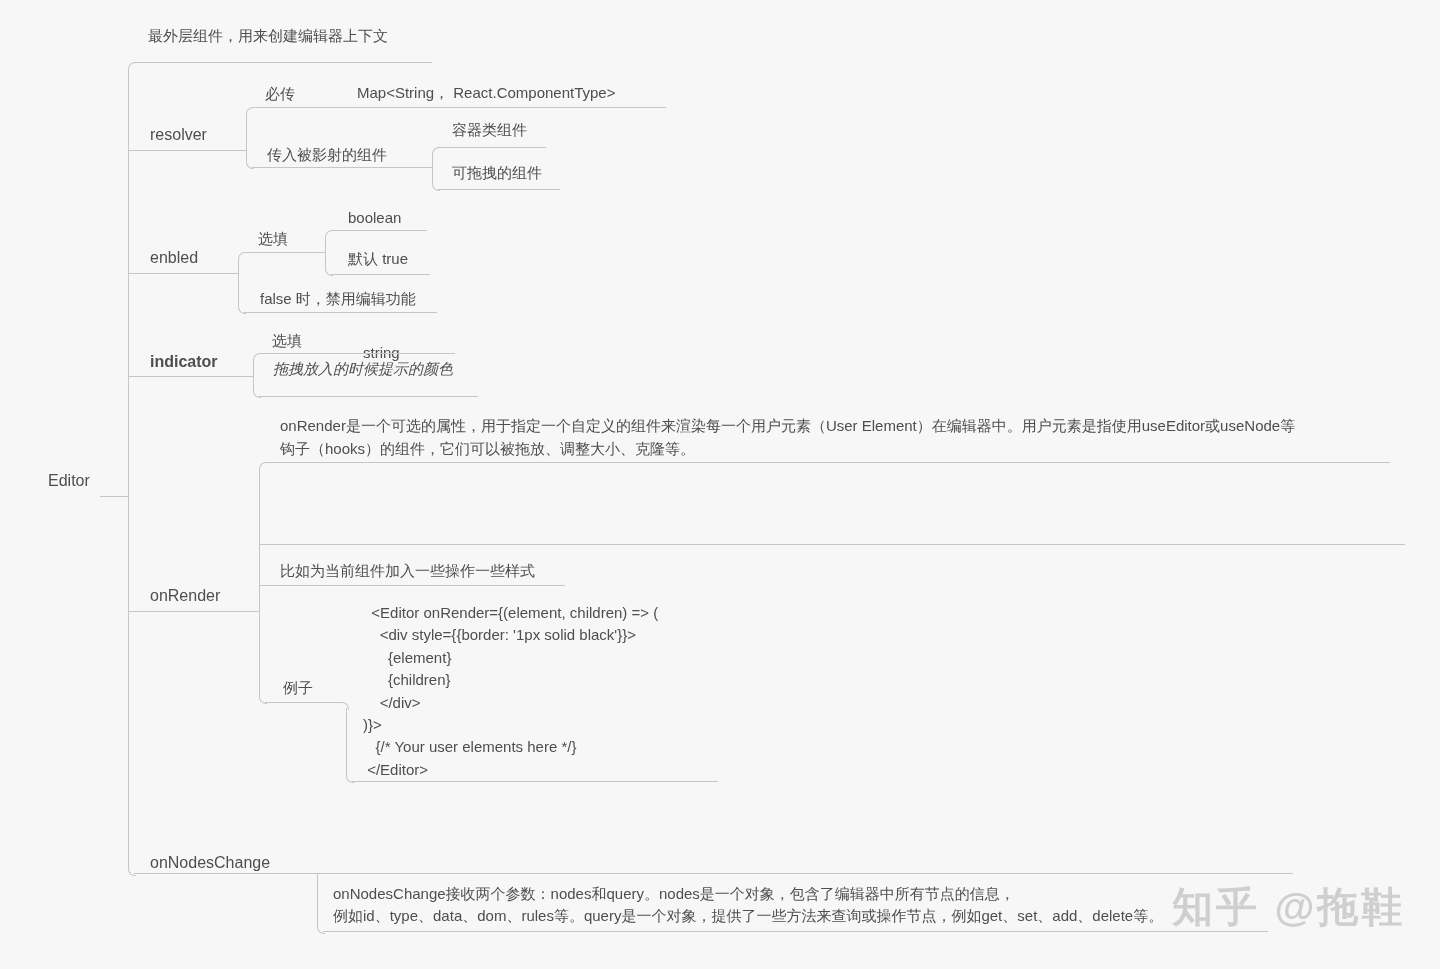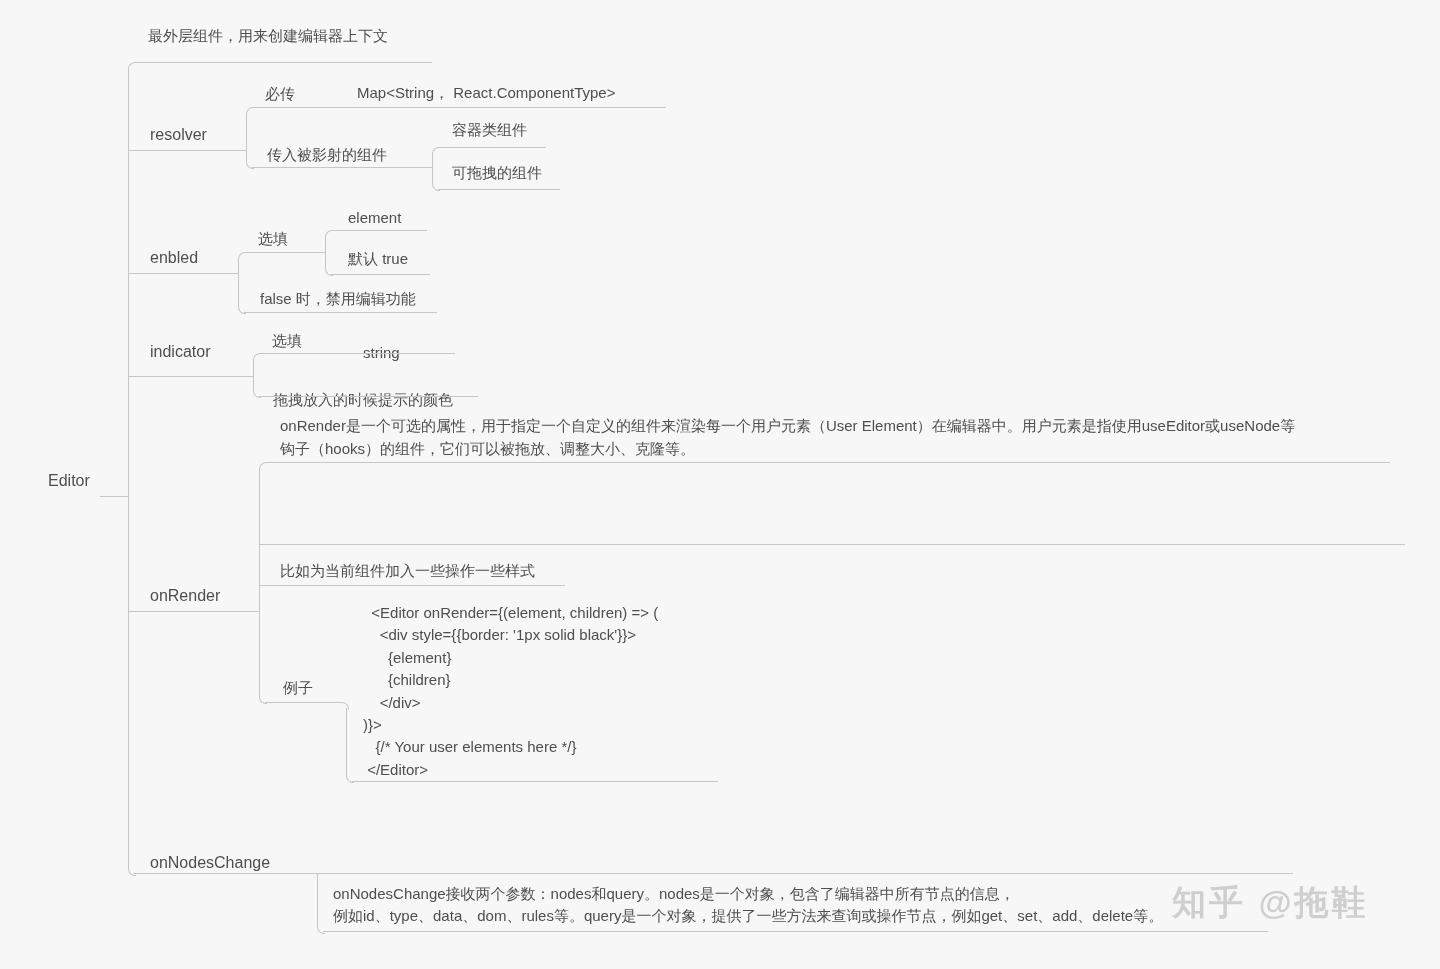--- a/index.html
+++ b/index.html
@@ -18,21 +18,21 @@
   .code{font-family:"Liberation Sans","DejaVu Sans",sans-serif;white-space:pre;line-height:22.4px;margin:0;font-size:15px;color:var(--text);position:absolute;}
 
   
   .ln{position:absolute;pointer-events:none;}
   .h{border-top:1.5px solid var(--line);}
   .v{border-left:1.5px solid var(--line);}
   .ctl{border-left:1.5px solid var(--line);border-top:1.5px solid var(--line);border-top-left-radius:7px;width:7px;height:7px;}
   .cbl{border-left:1.5px solid var(--line);border-bottom:1.5px solid var(--line);border-bottom-left-radius:7px;width:7px;height:7px;}
   .ctr{border-right:1.5px solid var(--line);border-top:1.5px solid var(--line);border-top-right-radius:7px;width:7px;height:7px;}
 
-  .watermark{position:absolute;left:1172px;top:880px;font-size:34px;letter-spacing:3px;color:#c9c9c9;opacity:.85;font-weight:bold;white-space:nowrap;}
+  .watermark{position:absolute;left:1172px;top:880px;font-size:41px;letter-spacing:3px;color:#c9c9c9;opacity:.85;font-weight:bold;white-space:nowrap;}
 </style>
 </head>
 <body>
 
 <div id="canvas">
 
   <div class="t t1" style="left:48px;top:472px;">Editor</div>
   <div class="ln h" style="left:100px;top:496px;width:28px;"></div>
 
   <div class="ln ctl" style="left:128px;top:62px;"></div>
@@ -69,39 +69,39 @@
   <div class="ln ctl" style="left:238px;top:252px;"></div>
   <div class="ln v" style="left:238px;top:258px;height:49px;"></div>
   <div class="ln cbl" style="left:238px;top:306px;"></div>
 
   <div class="t" style="left:258px;top:230px;">选填</div>
   <div class="ln h" style="left:244px;top:252px;width:81px;"></div>
   <div class="ln ctl" style="left:325px;top:230px;"></div>
   <div class="ln v" style="left:325px;top:236px;height:33px;"></div>
   <div class="ln cbl" style="left:325px;top:268px;"></div>
 
-  <div class="t" style="left:348px;top:209px;">element</div>
+  <div class="t" style="left:348px;top:209px;">boolean</div>
   <div class="ln h" style="left:331px;top:230px;width:96px;"></div>
   <div class="t" style="left:348px;top:250px;">默认 true</div>
   <div class="ln h" style="left:331px;top:274px;width:99px;"></div>
 
   <div class="t" style="left:260px;top:290px;">false 时，禁用编辑功能</div>
   <div class="ln h" style="left:244px;top:312px;width:193px;"></div>
 
-  <div class="t t1" style="left:150px;top:343px;">indicator</div>
+  <div class="t t1" style="left:150px;top:353px;font-weight:bold;">indicator</div>
   <div class="ln h" style="left:128px;top:376px;width:125px;"></div>
   <div class="ln ctl" style="left:253px;top:353px;"></div>
   <div class="ln v" style="left:253px;top:359px;height:32px;"></div>
   <div class="ln cbl" style="left:253px;top:390px;"></div>
 
   <div class="t" style="left:272px;top:332px;">选填</div>
   <div class="t" style="left:363px;top:344px;">string</div>
   <div class="ln h" style="left:259px;top:353px;width:196px;"></div>
 
-  <div class="t" style="left:273px;top:391px;">拖拽放入的时候提示的颜色</div>
+  <div class="t" style="left:273px;top:360px;font-style:italic;">拖拽放入的时候提示的颜色</div>
   <div class="ln h" style="left:259px;top:396px;width:219px;"></div>
 
   <div class="t t1" style="left:150px;top:587px;">onRender</div>
   <div class="ln h" style="left:128px;top:611px;width:131px;"></div>
   <div class="ln ctl" style="left:259px;top:462px;"></div>
   <div class="ln v" style="left:259px;top:468px;height:229px;"></div>
   <div class="ln cbl" style="left:259px;top:696px;"></div>
 
   <div class="t para" style="left:280px;top:415px;">onRender是一个可选的属性，用于指定一个自定义的组件来渲染每一个用户元素（User Element）在编辑器中。用户元素是指使用useEditor或useNode等
 钩子（hooks）的组件，它们可以被拖放、调整大小、克隆等。</div>

